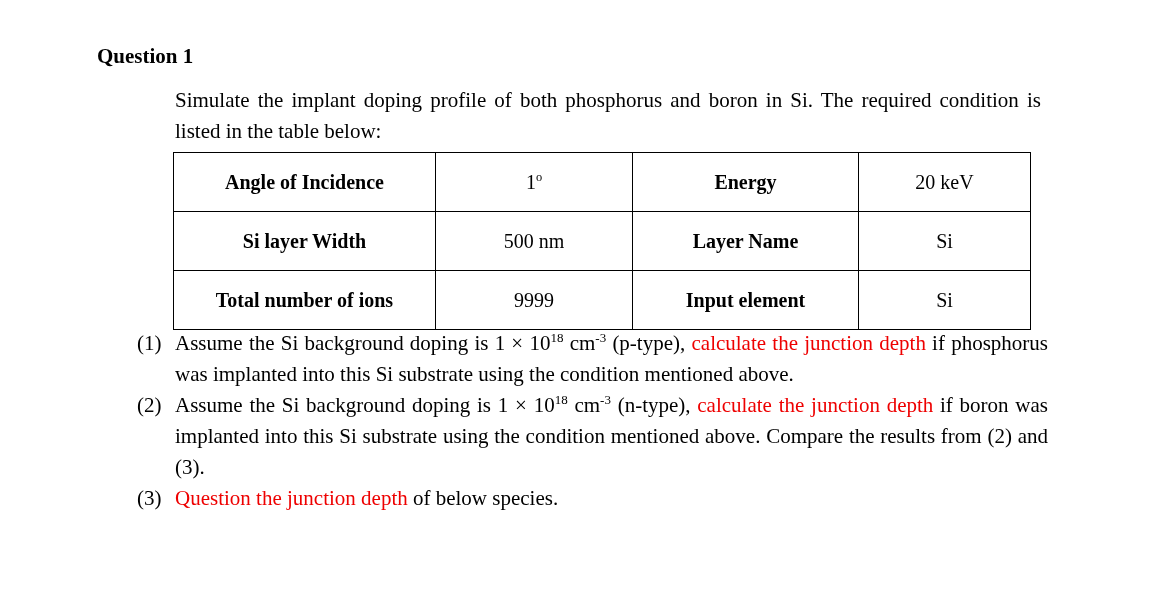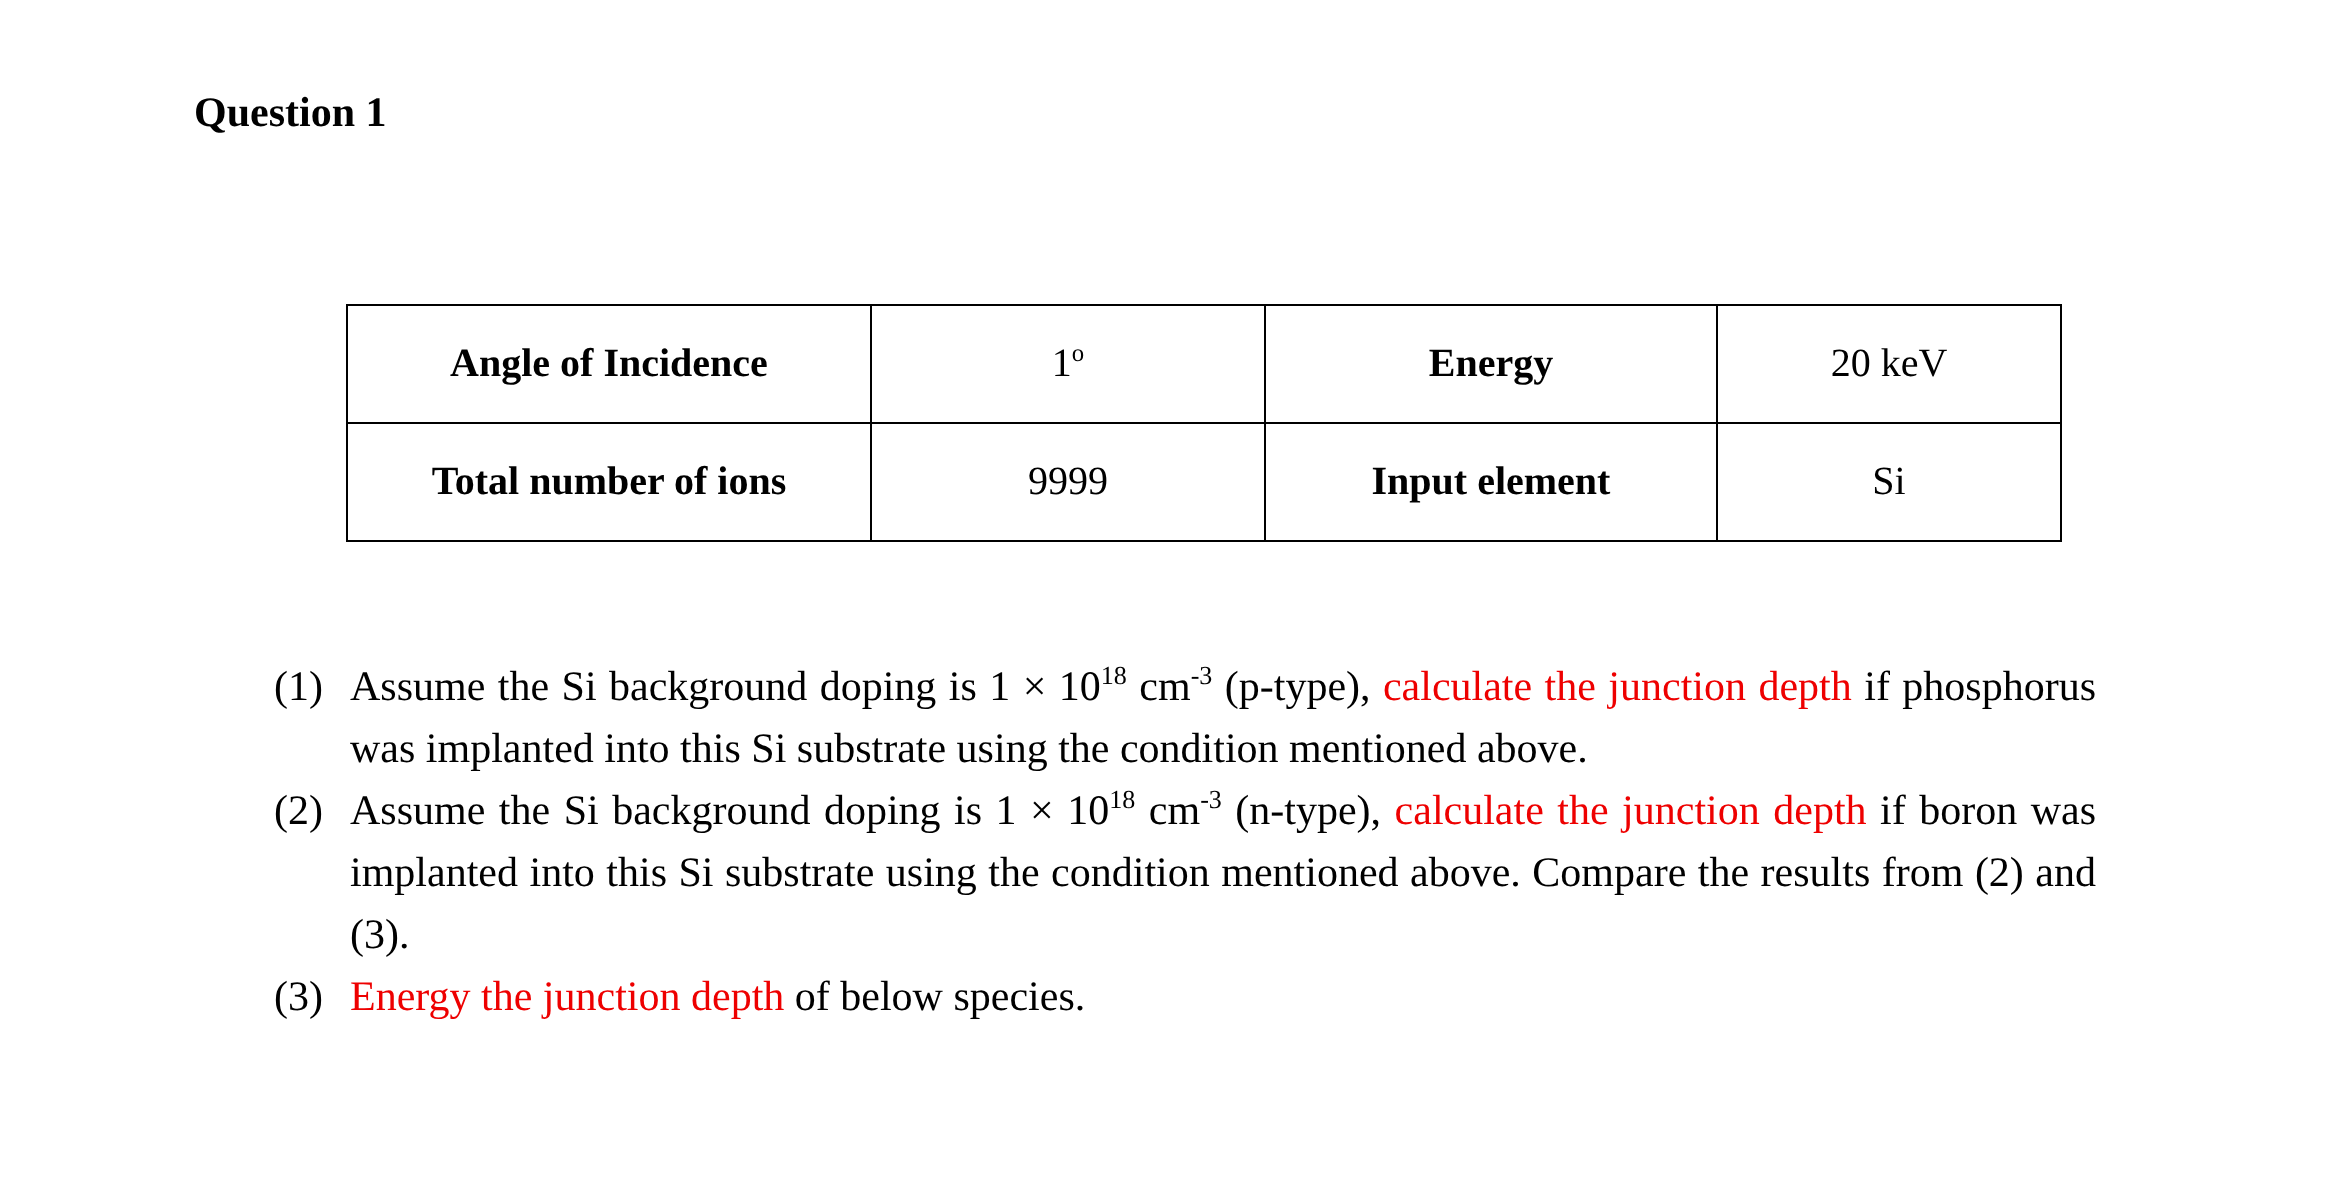--- a/index.html
+++ b/index.html
@@ -65,34 +65,41 @@
     line-height: 0;
   }
 </style>
 </head>
 <body>
 
 <div class="page">
 
   <div class="heading">Question 1</div>
 
+  <div class="intro"><span>Simulate the implant doping profile of both phosphorus and boron in Si. The required condition is listed in the table below:</span></div>
 
   <table class="cond">
     <colgroup>
       <col style="width:262px">
       <col style="width:197px">
       <col style="width:226px">
       <col style="width:172px">
     </colgroup>
     <tbody>
         <tr>
           <td class="bold"><span>Angle of Incidence</span></td>
           <td><span>1</span><span class="sup">o</span></td>
           <td class="bold"><span>Energy</span></td>
           <td><span>20 keV</span></td>
+        </tr>
+        <tr>
+          <td class="bold"><span>Si layer Width</span></td>
+          <td><span>500 nm</span></td>
+          <td class="bold"><span>Layer Name</span></td>
+          <td><span>Si</span></td>
         </tr>
         <tr>
           <td class="bold"><span>Total number of ions</span></td>
           <td><span>9999</span></td>
           <td class="bold"><span>Input element</span></td>
           <td><span>Si</span></td>
         </tr>
       </tbody>
   </table>
 
@@ -100,17 +107,17 @@
     <div class="item">
       <span class="marker">(1)</span>
       <div class="itext"><span>Assume the Si background doping is 1 × 10</span><span class="sup">18</span><span> cm</span><span class="sup">-3</span><span> (p-type), </span><span class="red">calculate the junction depth</span><span> if phosphorus was implanted into this Si substrate using the condition mentioned above.</span></div>
     </div>
     <div class="item">
       <span class="marker">(2)</span>
       <div class="itext"><span>Assume the Si background doping is 1 × 10</span><span class="sup">18</span><span> cm</span><span class="sup">-3</span><span> (n-type), </span><span class="red">calculate the junction depth</span><span> if boron was implanted into this Si substrate using the condition mentioned above. Compare the results from (2) and (3).</span></div>
     </div>
     <div class="item">
       <span class="marker">(3)</span>
-      <div class="itext"><span class="red">Energy the junction depth</span><span> of below species.</span></div>
+      <div class="itext"><span class="red">Question the junction depth</span><span> of below species.</span></div>
     </div>
   </div>
 
 </div>
 
 </body></html>

